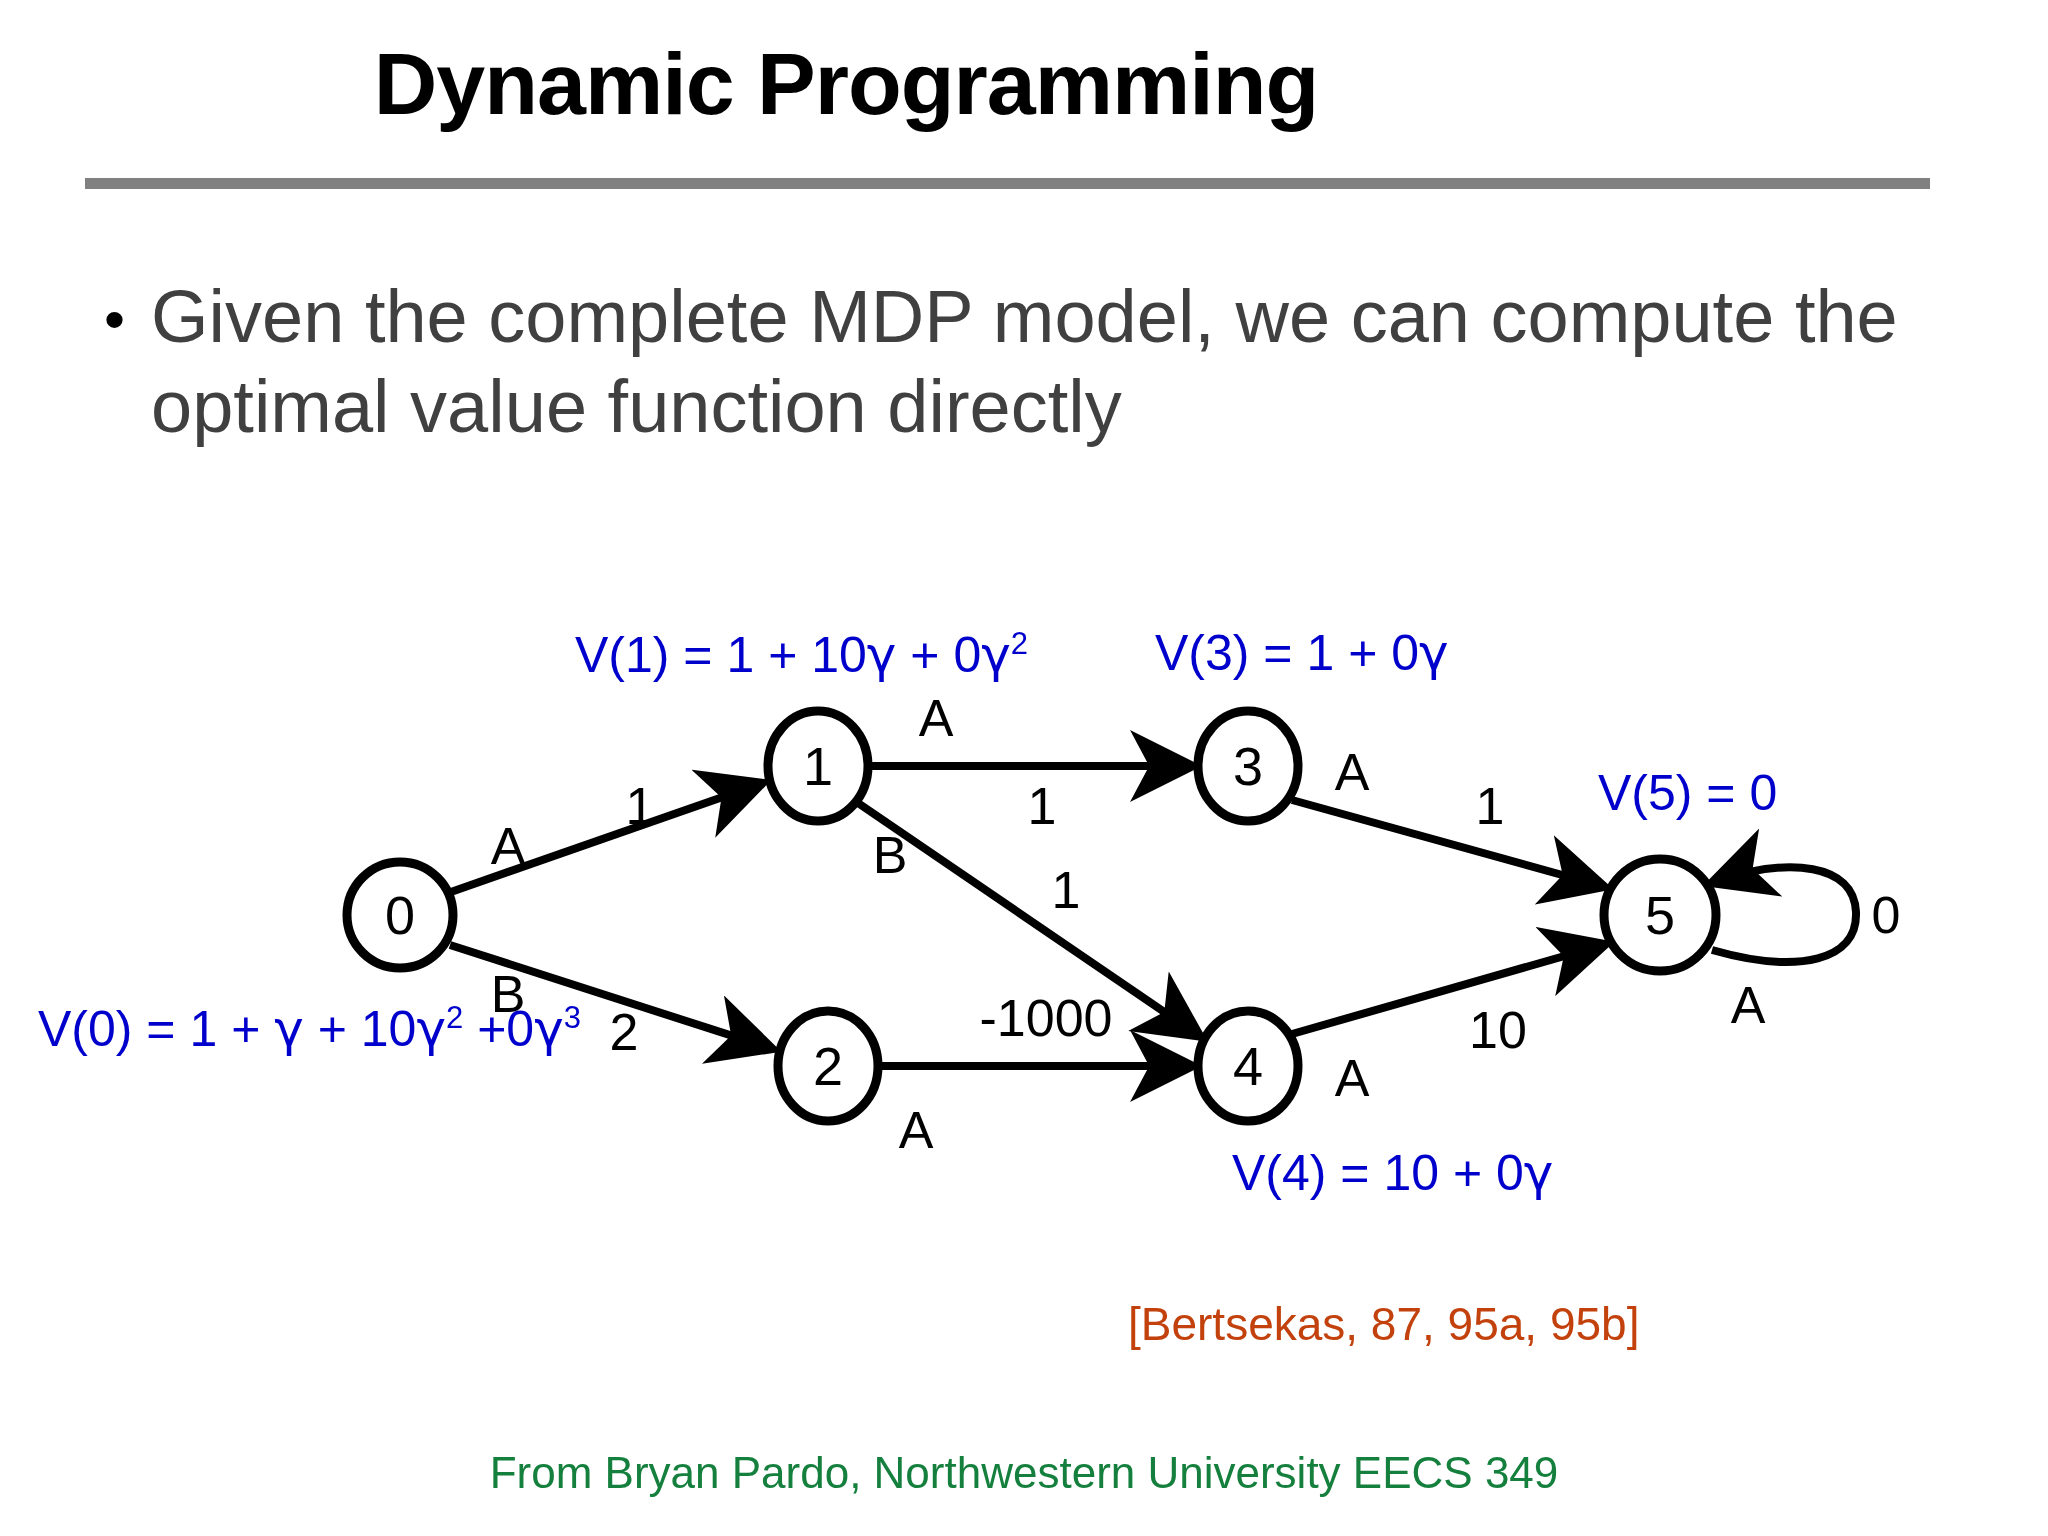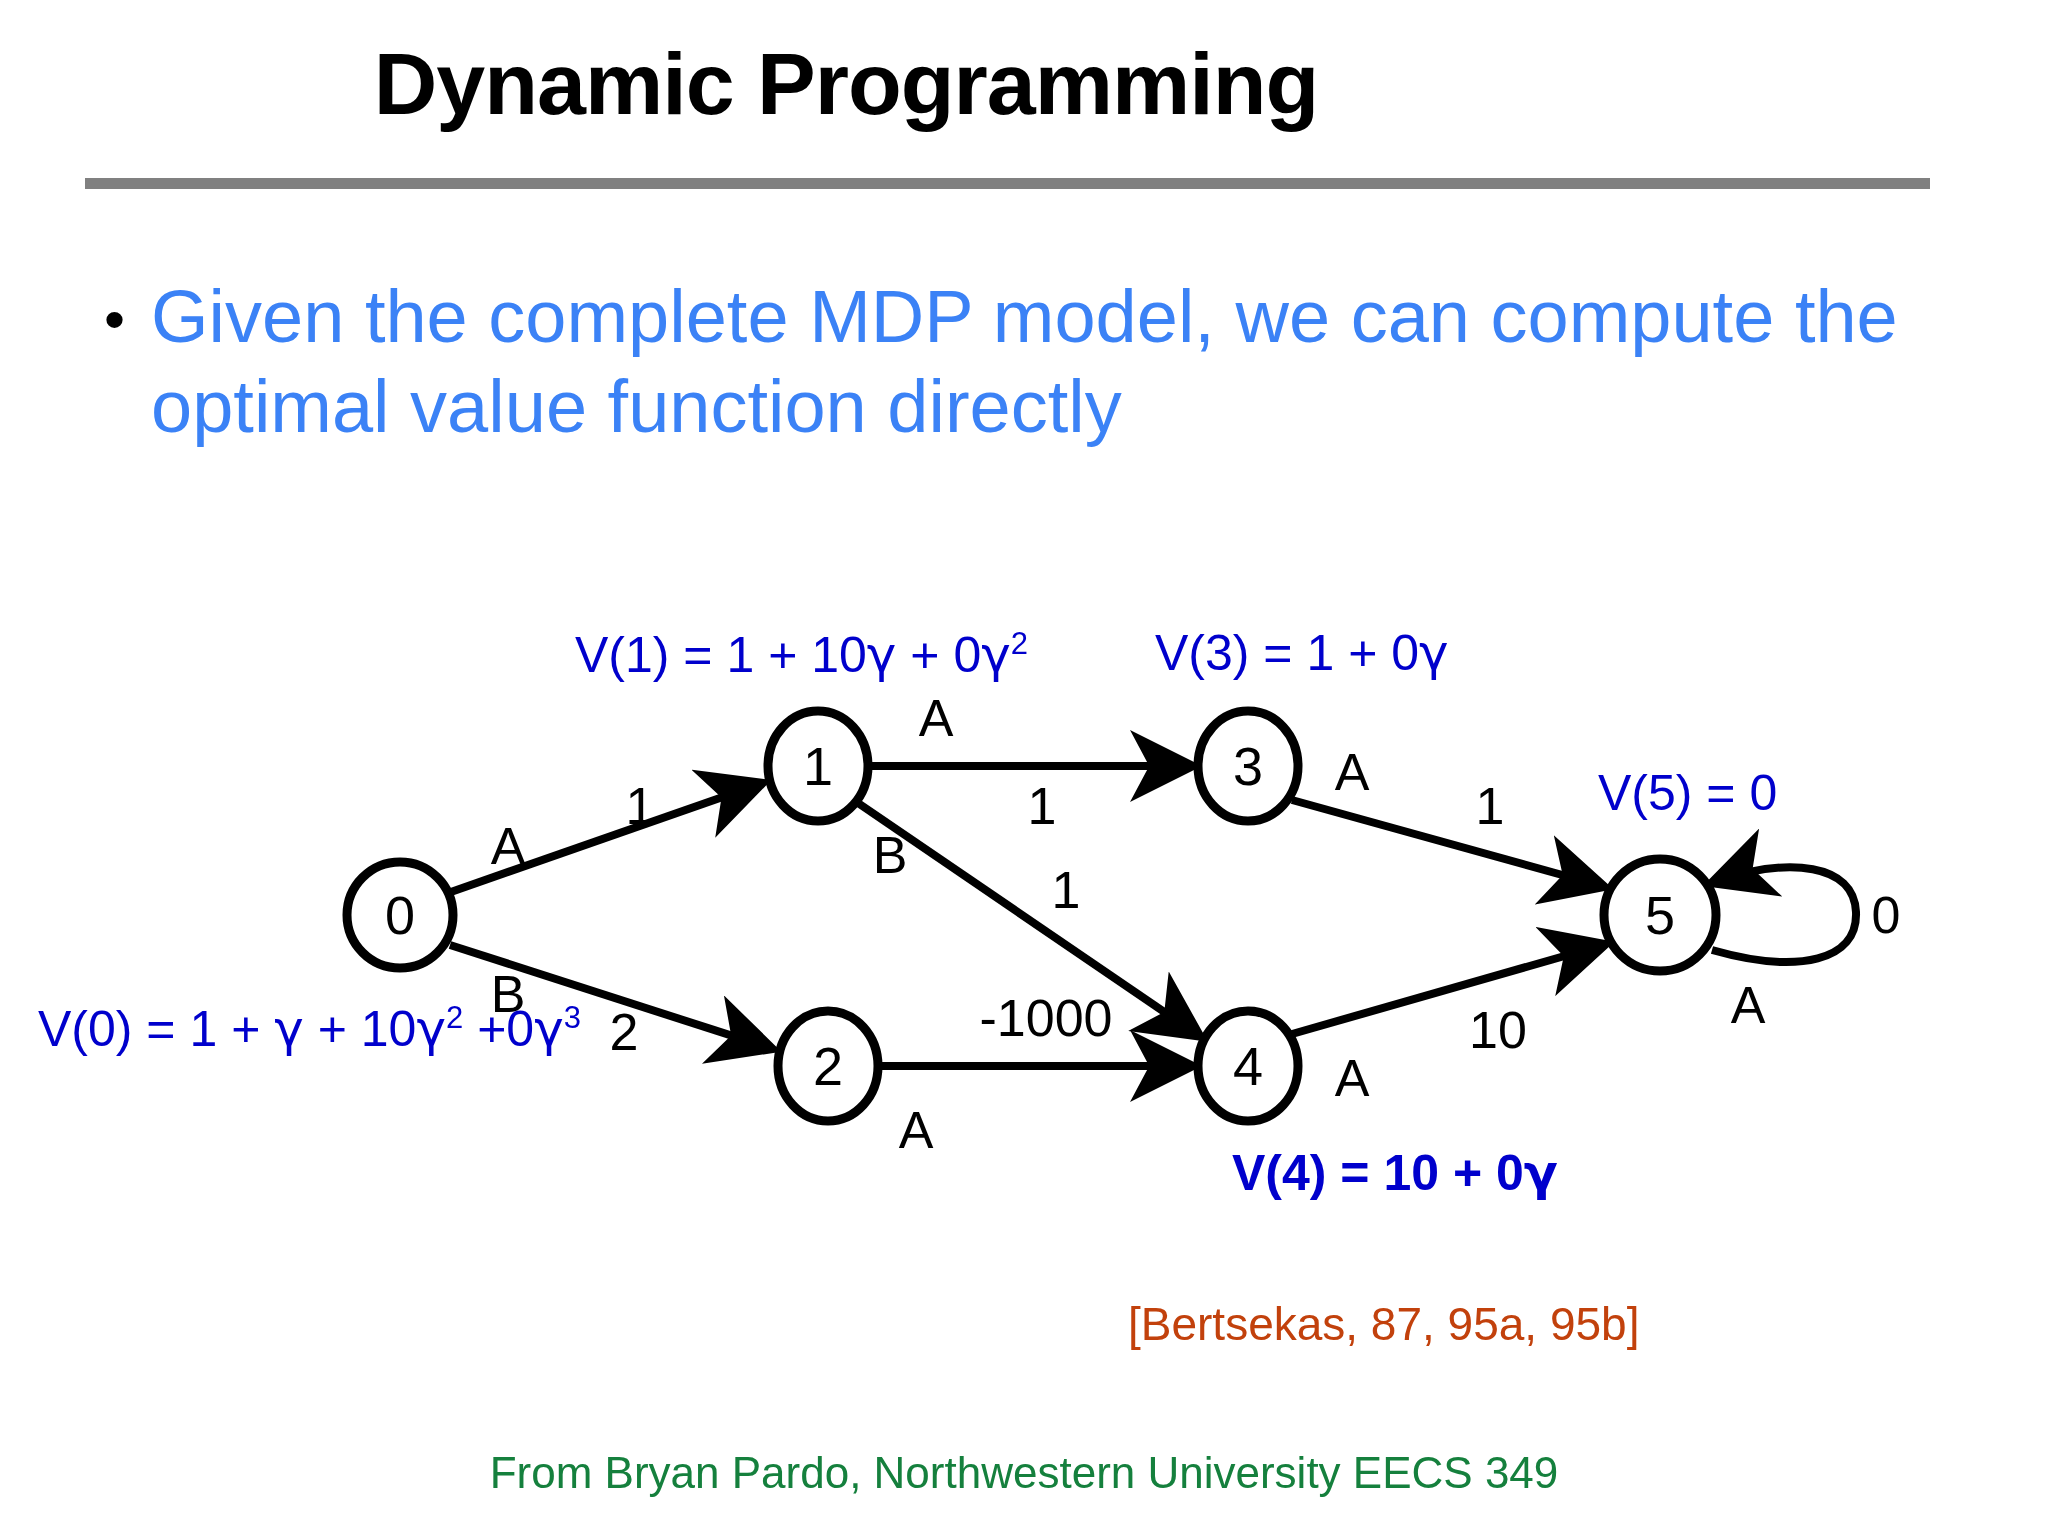--- a/index.html
+++ b/index.html
@@ -38,21 +38,21 @@
   .bullet-dot{
     font-size:60px;line-height:1;
     color:#000;
     margin-right:26px;
     margin-top:18px;
     flex:0 0 auto;
   }
   .bullet-text{
     font-size:74px;
     line-height:1.22;
-    color:#3b82f6;
+    color:#404040;
     flex:1 1 auto;
   }
 
   #graph{position:absolute;left:0;top:0;width:2048px;height:1536px;}
 
   .nodelabel{
     font-family:"Liberation Sans", sans-serif;
     font-size:54px;
     fill:#000000;
     text-anchor:middle;
@@ -186,20 +186,20 @@
   </div>
   <div class="vlabel" style="left:1155px;top:628px;">
     V(3) = 1 + 0<span class="gam">γ</span>
   </div>
   <div class="vlabel" style="left:1598px;top:768px;">
     V(5) = 0
   </div>
   <div class="vlabel" style="left:38px;top:1002px;">
     V(0) = 1 + <span class="gam">γ</span> + 10<span class="gam">γ</span><sup>2</sup> +0<span class="gam">γ</span><sup>3</sup>
   </div>
-  <div class="vlabel" style="left:1232px;top:1148px;font-weight:bold;">
+  <div class="vlabel" style="left:1232px;top:1148px;">
     V(4) = 10 + 0<span class="gam">γ</span>
   </div>
 
   <div class="citation">[Bertsekas, 87, 95a, 95b]</div>
   <div class="footer">From Bryan Pardo, Northwestern University  EECS 349</div>
 
 </div>
 
 </body></html>

